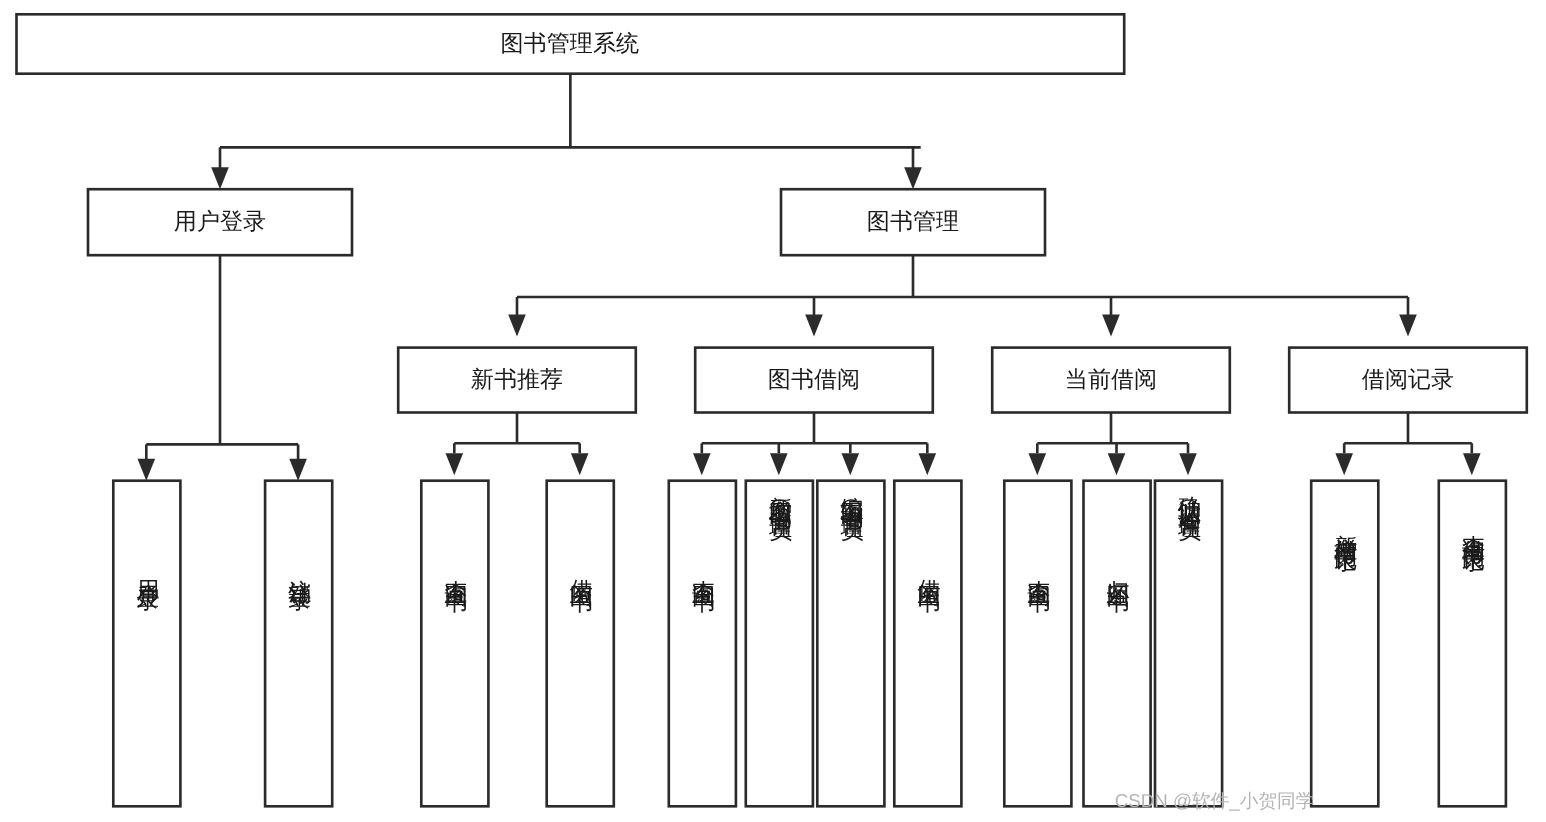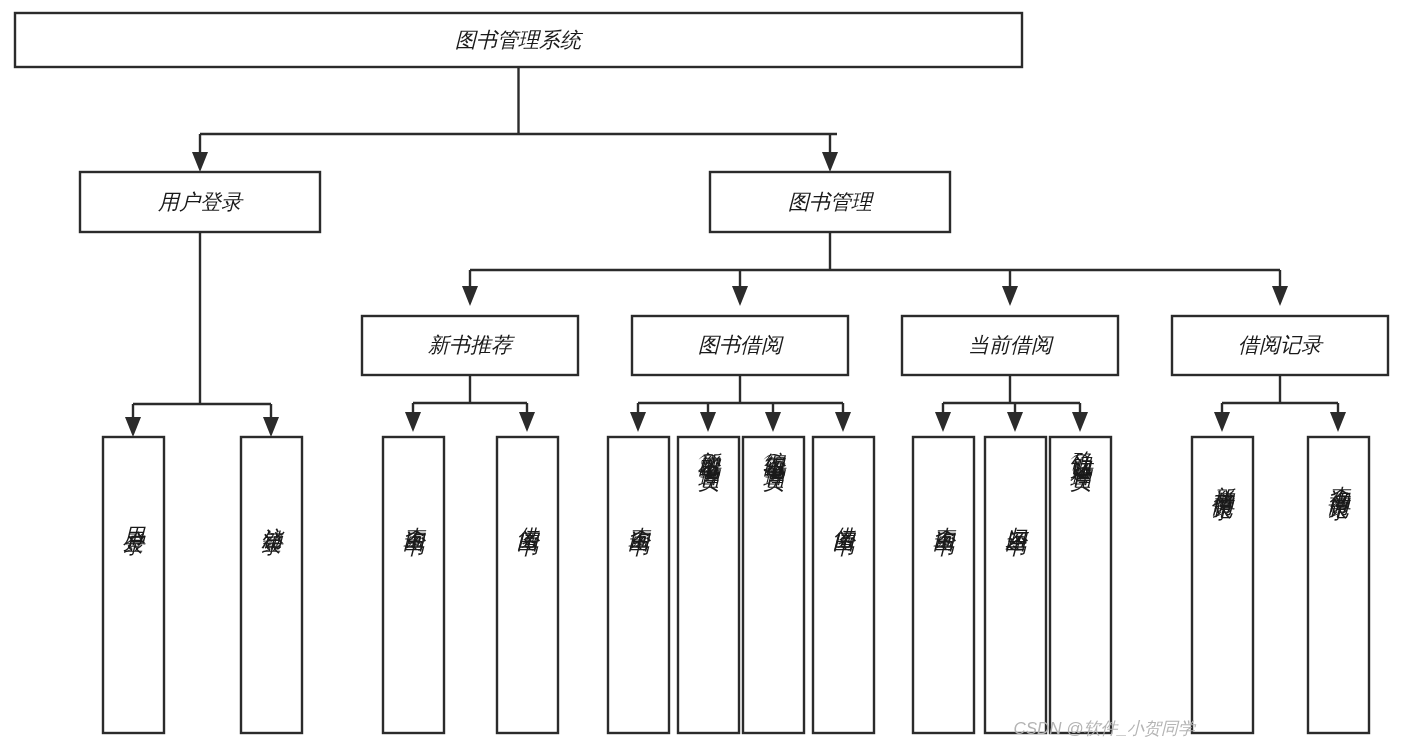--- a/index.html
+++ b/index.html
@@ -11,21 +11,20 @@
     width: 1405px;
     height: 747px;
     font-family: "Liberation Sans", "DejaVu Sans", sans-serif;
     overflow: hidden;
     position: relative;
   }
   #diagram-root {
     position: relative;
     width: 1203px;
     height: 747px;
-    font-style: italic;
   }
   svg.diagram-svg {
     position: absolute;
     top: 0;
     left: 0;
     width: 1405px;
     height: 747px;
   }
   .node-box {
     fill: #ffffff;

